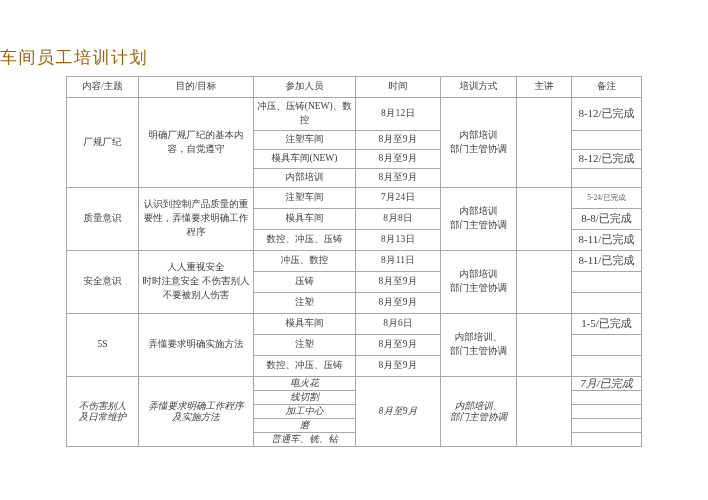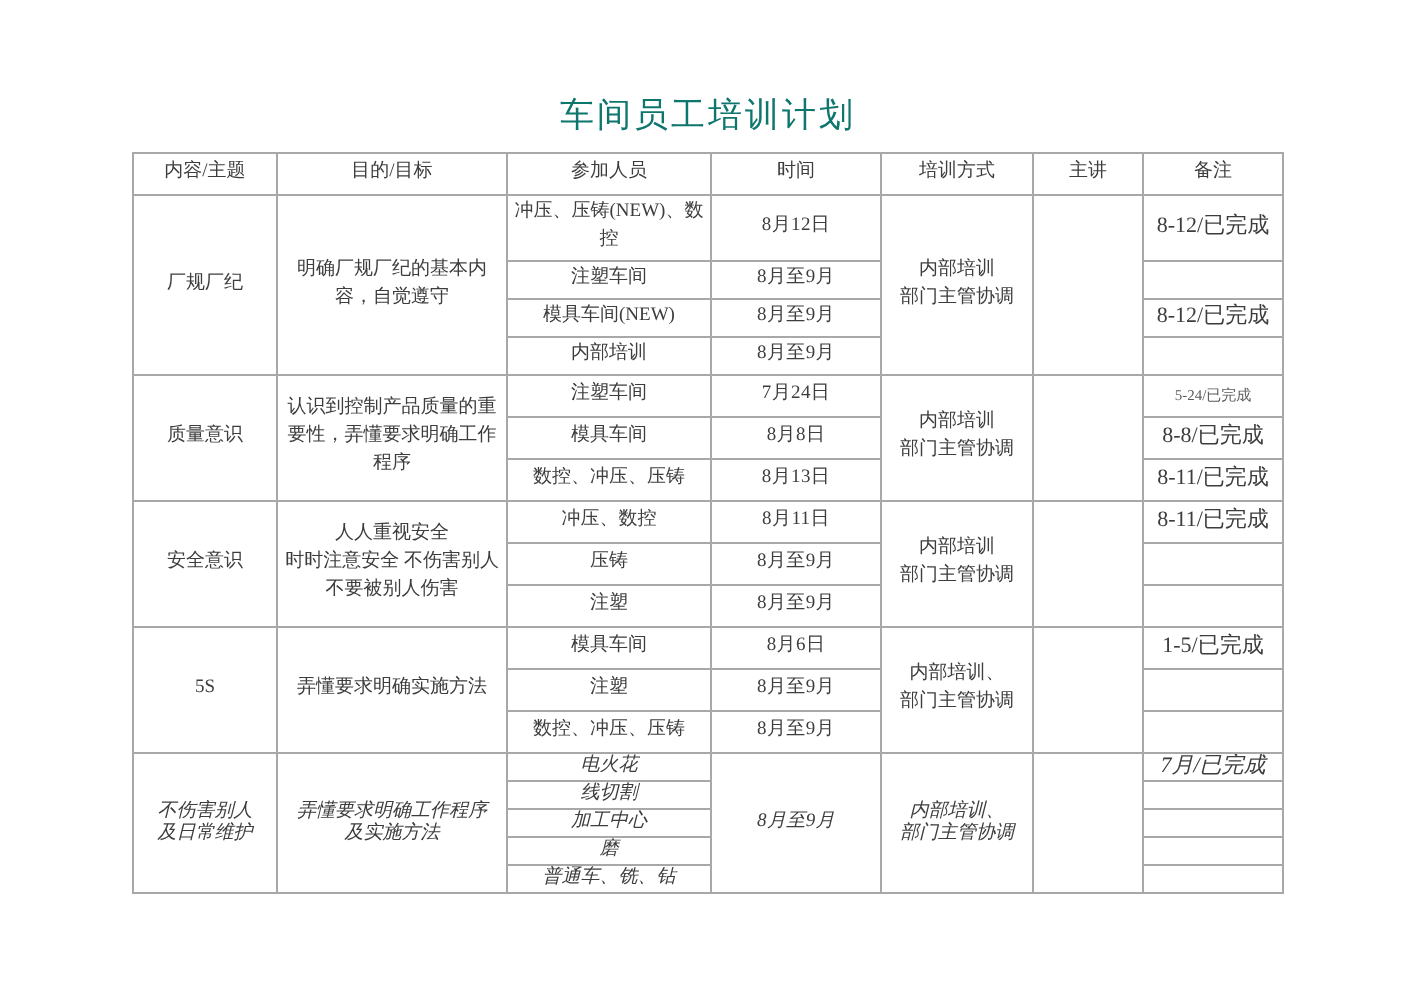--- a/index.html
+++ b/index.html
@@ -9,24 +9,24 @@
   }
   body {
     width: 708px;
     height: 500px;
     font-family: "Liberation Serif", "DejaVu Serif", serif;
     color: #3d3d3d;
     overflow: hidden;
   }
   .page-title {
     padding-top: 46px;
-    text-align: center;
+    text-align: left;
     font-size: 17px;
     letter-spacing: 1.5px;
-    color: #0f766e;
+    color: #a16207;
     font-weight: 400;
   }
   table.training {
     border-collapse: collapse;
     table-layout: fixed;
     margin: 7px auto 12px auto;
     width: 575px;
   }
   .training th, .training td {
     border: 1px solid #a8a8a8;

